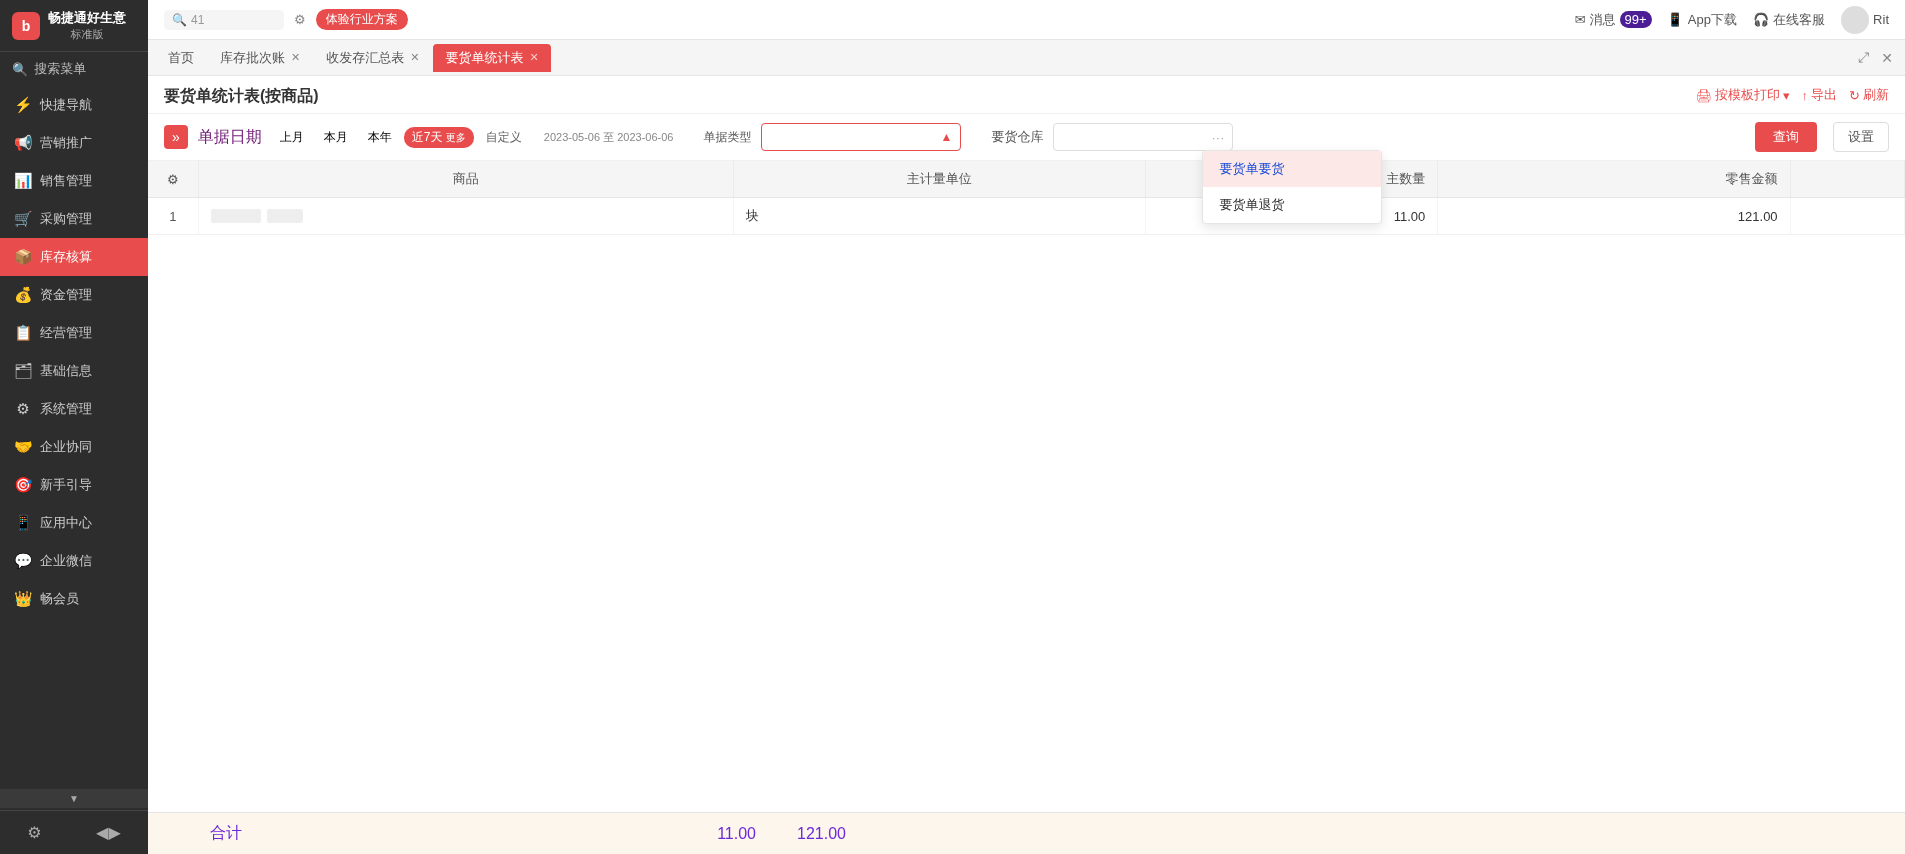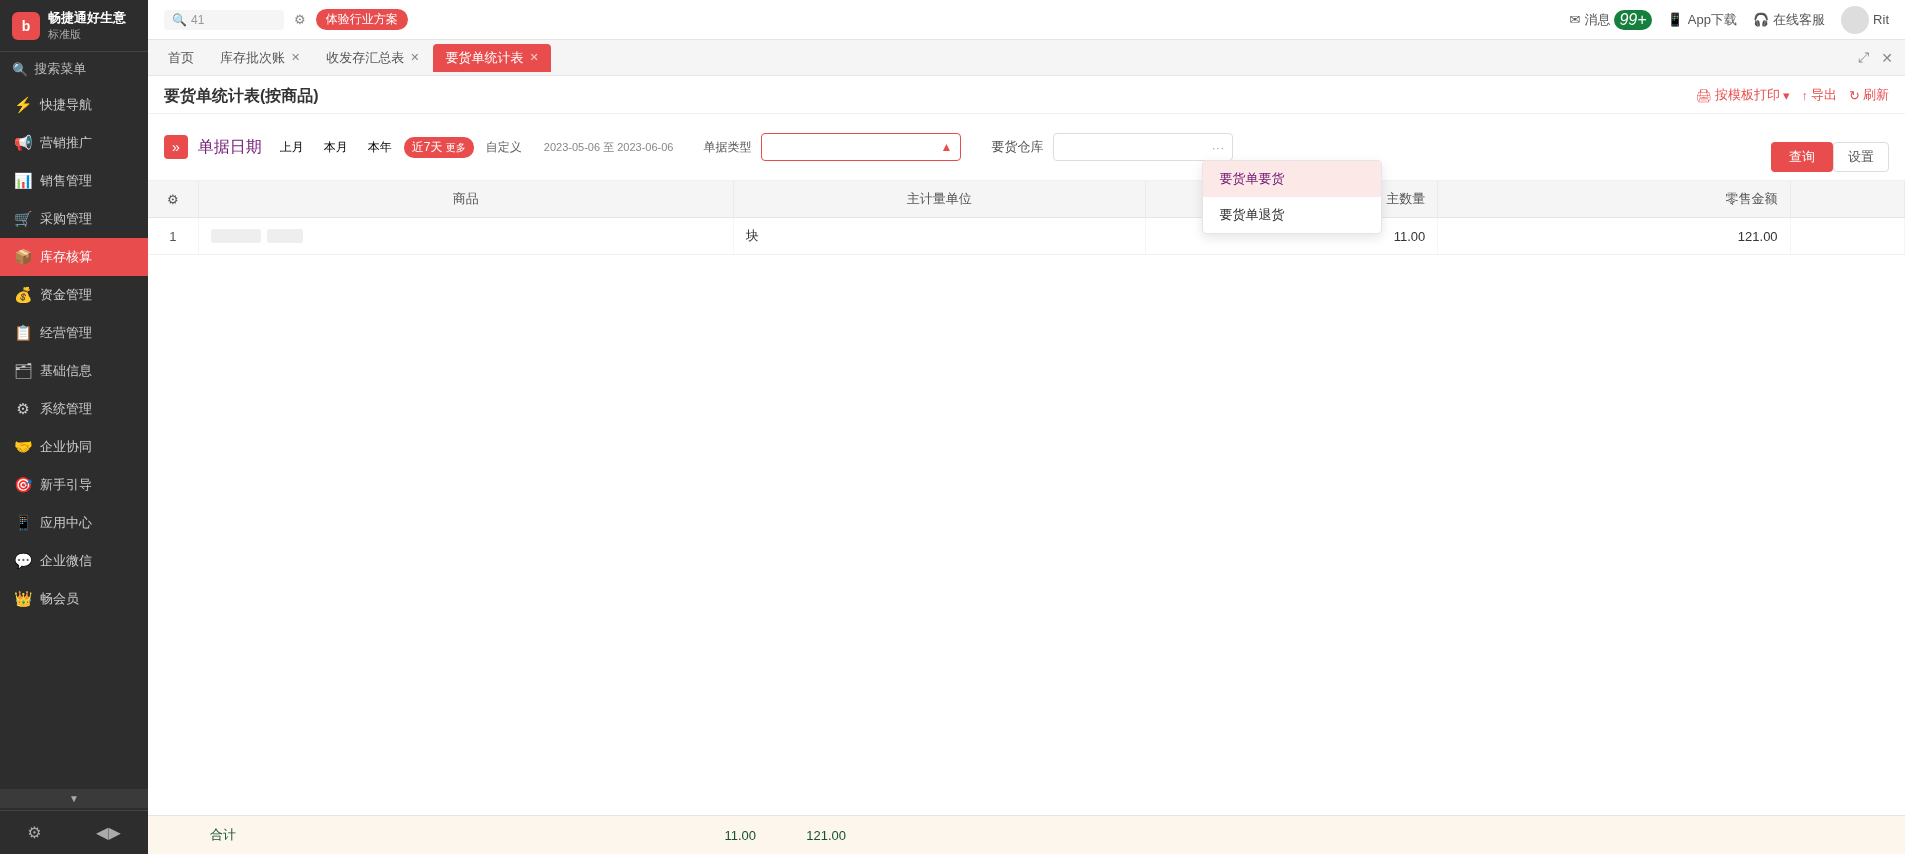--- a/index.html
+++ b/index.html
@@ -23,21 +23,21 @@
       color: #fff;
       gap: 8px;
     }
     .sidebar-logo .logo-icon {
       width: 28px; height: 28px;
       background: #e84c4c;
       border-radius: 6px;
       display: flex; align-items: center; justify-content: center;
       color: #fff; font-weight: bold; font-size: 14px;
     }
-    .sidebar-logo .logo-text { font-size: 12px; line-height: 1.3; }
+    .sidebar-logo .logo-text { font-size: 12px; line-height: 1.3; text-align: center; }
     .sidebar-logo .logo-text .title { font-weight: bold; font-size: 13px; color: #fff; }
     .sidebar-logo .logo-text .sub { color: #aaa; font-size: 11px; }
 
     .sidebar-search {
       display: flex; align-items: center;
       padding: 8px 12px;
       gap: 6px;
       cursor: pointer;
       color: #bbb;
       font-size: 13px;
@@ -94,21 +94,21 @@
       padding: 3px 8px; gap: 4px; min-width: 120px;
       font-size: 12px; color: #999;
     }
     .header-badge {
       background: #e84c4c; color: #fff;
       border-radius: 12px; padding: 2px 10px;
       font-size: 12px; cursor: pointer;
     }
     .header-right { display: flex; align-items: center; gap: 16px; color: #555; font-size: 13px; }
     .header-right .hdr-item { display: flex; align-items: center; gap: 4px; cursor: pointer; }
-    .notif-badge { background: #15803d; color: #fff; border-radius: 10px; padding: 1px 5px; font-size: 16px; font-style: italic; }
+    .notif-badge { background: #4c1d95; color: #fff; border-radius: 10px; padding: 1px 5px; font-size: 13px; }
     .avatar { width: 28px; height: 28px; background: #ddd; border-radius: 50%; }
 
     
     .tabs-bar {
       height: 36px;
       background: #f5f5f5;
       border-bottom: 1px solid #e5e5e5;
       display: flex;
       align-items: center;
       padding: 0 8px;
@@ -197,21 +197,21 @@
     .filter-select-arrow { color: #e84c4c; font-size: 12px; }
     .filter-warehouse-label { color: #555; font-size: 13px; margin-left: 20px; }
     .filter-warehouse {
       min-width: 180px; height: 28px;
       border: 1px solid #ddd;
       border-radius: 4px; padding: 0 8px;
       font-size: 13px; color: #ccc;
       display: flex; align-items: center; justify-content: space-between;
     }
 
-    .filter-buttons { margin-left: auto; display: flex; gap: 0; margin-top: 20px; }
+    .filter-buttons { margin-left: auto; display: flex; gap: 16px; }
     .btn-query {
       background: #e84c4c; color: #fff;
       border: none; border-radius: 4px;
       padding: 5px 18px; cursor: pointer; font-size: 13px;
     }
     .btn-setting {
       background: none; border: 1px solid #ddd;
       border-radius: 4px; padding: 5px 14px;
       cursor: pointer; font-size: 13px; color: #555;
     }
@@ -227,21 +227,21 @@
       box-shadow: 0 4px 12px rgba(0,0,0,0.1);
       z-index: 100;
       min-width: 180px;
     }
     .dropdown-item {
       padding: 9px 16px;
       cursor: pointer;
       font-size: 13px;
       color: #333;
     }
-    .dropdown-item.selected { background: #fde8e8; color: #701a75; }
+    .dropdown-item.selected { background: #fde8e8; color: #1d4ed8; }
 
     
     .table-container { flex: 1; overflow: auto; }
     table { width: 100%; border-collapse: collapse; }
     thead tr { background: #f5f5f5; }
     thead th {
       padding: 9px 12px;
       font-size: 13px;
       font-weight: normal;
       color: #555;
@@ -268,22 +268,22 @@
     .table-footer {
       background: #fdf6ed;
       border-top: 1px solid #e5e5e5;
       display: flex;
       align-items: center;
       padding: 10px 0;
       flex-shrink: 0;
     }
     .footer-cell {
       padding: 0 12px;
-      font-size: 13px;
-      color: #14532d;
+      font-size: 16px;
+      color: #6d28d9;
     }
     .footer-label { width: 480px; }
     .footer-qty { width: 90px; text-align: right; }
     .footer-amount { width: 90px; text-align: right; }
 
     
     .sidebar-scroll-up, .sidebar-scroll-down {
       background: #3a3a3a; border: none;
       color: #aaa; cursor: pointer;
       width: 100%; padding: 4px;

